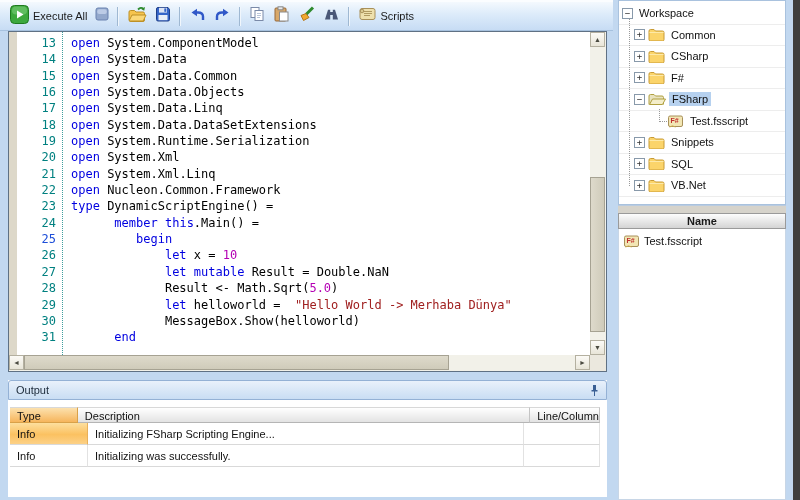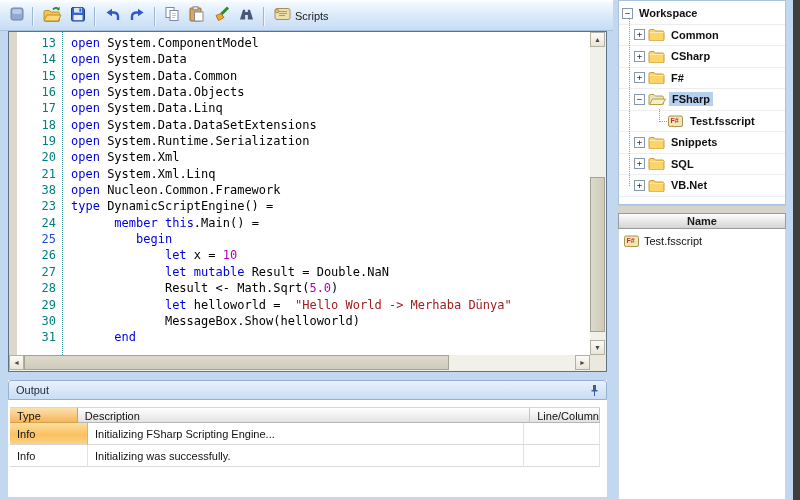--- a/index.html
+++ b/index.html
@@ -61,21 +61,21 @@
 
   
   .right-panel{position:absolute;left:618px;top:0;width:182px;height:500px;}
   .tree-panel{position:absolute;left:0;top:0;width:168px;height:205px;background:#fff;
     border:1px solid #a9c2de;box-sizing:border-box;}
   .tree-row{position:absolute;left:0;width:100%;height:21.5px;border-bottom:1px solid #ededed;
     display:flex;align-items:center;box-sizing:border-box;font-size:11px;color:#111;}
   .expander{width:11px;height:11px;box-sizing:border-box;border:1px solid #8899aa;background:#fff;
     font-size:9px;line-height:8px;text-align:center;color:#333;margin-right:3px;flex:0 0 auto;
     font-family:"DejaVu Sans Mono",monospace;position:relative;z-index:2;}
-  .tree-label{padding:1px 3px;white-space:nowrap;font-weight:bold;}
+  .tree-label{padding:1px 3px;white-space:nowrap;}
   .tree-label.selected{background:#b6d1ef;}
   .tree-icon{margin-right:3px;display:flex;flex:0 0 auto;position:relative;z-index:2;}
   .connector{position:absolute;border-color:#9a9a9a;z-index:1;}
 
   .rp-splitter{position:absolute;left:0;top:205px;width:168px;height:8px;background:#d6d3cb;border-top:1px solid #b9cbe0;}
   .name-header{position:absolute;left:0;top:213px;width:168px;height:16px;box-sizing:border-box;
     background:linear-gradient(#fdfdfd,#d4d4d4);border:1px solid #9a9a9a;
     font-size:11px;font-weight:bold;color:#1a1a1a;text-align:center;line-height:14px;}
   .name-list{position:absolute;left:0;top:229px;width:168px;bottom:0;background:#fff;
     border:1px solid #c8d6e6;border-top:none;box-sizing:border-box;}
@@ -83,20 +83,28 @@
 
   .blue-strip{position:absolute;left:786px;top:0;width:7px;height:500px;background:#c2d8f0;}
   .dark-edge{position:absolute;left:793px;top:0;width:7px;height:500px;background:#3f3f3f;}
 </style>
 </head>
 <body>
 
 <div class="screen">
 
   <div class="toolbar">
+    <div class="tb-btn">
+      <span><svg width="19" height="19">
+            <rect x="0.5" y="0.5" width="18" height="18" rx="4" fill="#3da83d" stroke="#1f7a1f"></rect>
+            <rect x="2" y="1.5" width="15" height="8" rx="4" fill="#6cc46c" opacity="0.75"></rect>
+            <path d="M7 5.5 L13.5 9.5 7 13.5z" fill="#fff"></path>
+          </svg></span>
+      <span class="tb-label">Execute All</span>
+    </div>
     <div class="tb-btn">
       <span><svg width="14" height="14">
             <rect x="1" y="1" width="12" height="12" rx="2" fill="#93a8cc" stroke="#6a82b0"></rect>
             <rect x="2.2" y="2.2" width="9.6" height="4.8" rx="2" fill="#bccbe6"></rect>
           </svg></span>
     </div>
     <div class="tb-sep"></div>
     <div class="tb-btn">
       <span><svg width="20" height="17">
             <path d="M2 14 V6 q0-1.5 1.5-1.5 h4 l1.5 1.5 h7 q1.5 0 1.5 1.5 V14 q0 1.5-1.5 1.5 h-12 q-1.5 0-1.5-1.5z" fill="#f6c44e" stroke="#bd9026"></path>
@@ -170,21 +178,21 @@
     <div class="gutter" id="gutter">
         <div style="color: rgb(0, 128, 128);">13</div>
         <div style="color: rgb(0, 128, 128);">14</div>
         <div style="color: rgb(0, 128, 128);">15</div>
         <div style="color: rgb(0, 128, 128);">16</div>
         <div style="color: rgb(0, 128, 128);">17</div>
         <div style="color: rgb(0, 128, 128);">18</div>
         <div style="color: rgb(0, 128, 128);">19</div>
         <div style="color: rgb(0, 128, 128);">20</div>
         <div style="color: rgb(0, 128, 128);">21</div>
-        <div style="color: rgb(0, 128, 128);">38</div>
+        <div style="color: rgb(0, 128, 128);">22</div>
         <div style="color: rgb(0, 128, 128);">23</div>
         <div style="color: rgb(0, 128, 128);">24</div>
         <div style="color: #1d4ed8;">25</div>
         <div style="color: rgb(0, 128, 128);">26</div>
         <div style="color: rgb(0, 128, 128);">27</div>
         <div style="color: rgb(0, 128, 128);">28</div>
         <div style="color: rgb(0, 128, 128);">29</div>
         <div style="color: rgb(0, 128, 128);">30</div>
         <div style="color: rgb(0, 128, 128);">31</div>
       </div>

